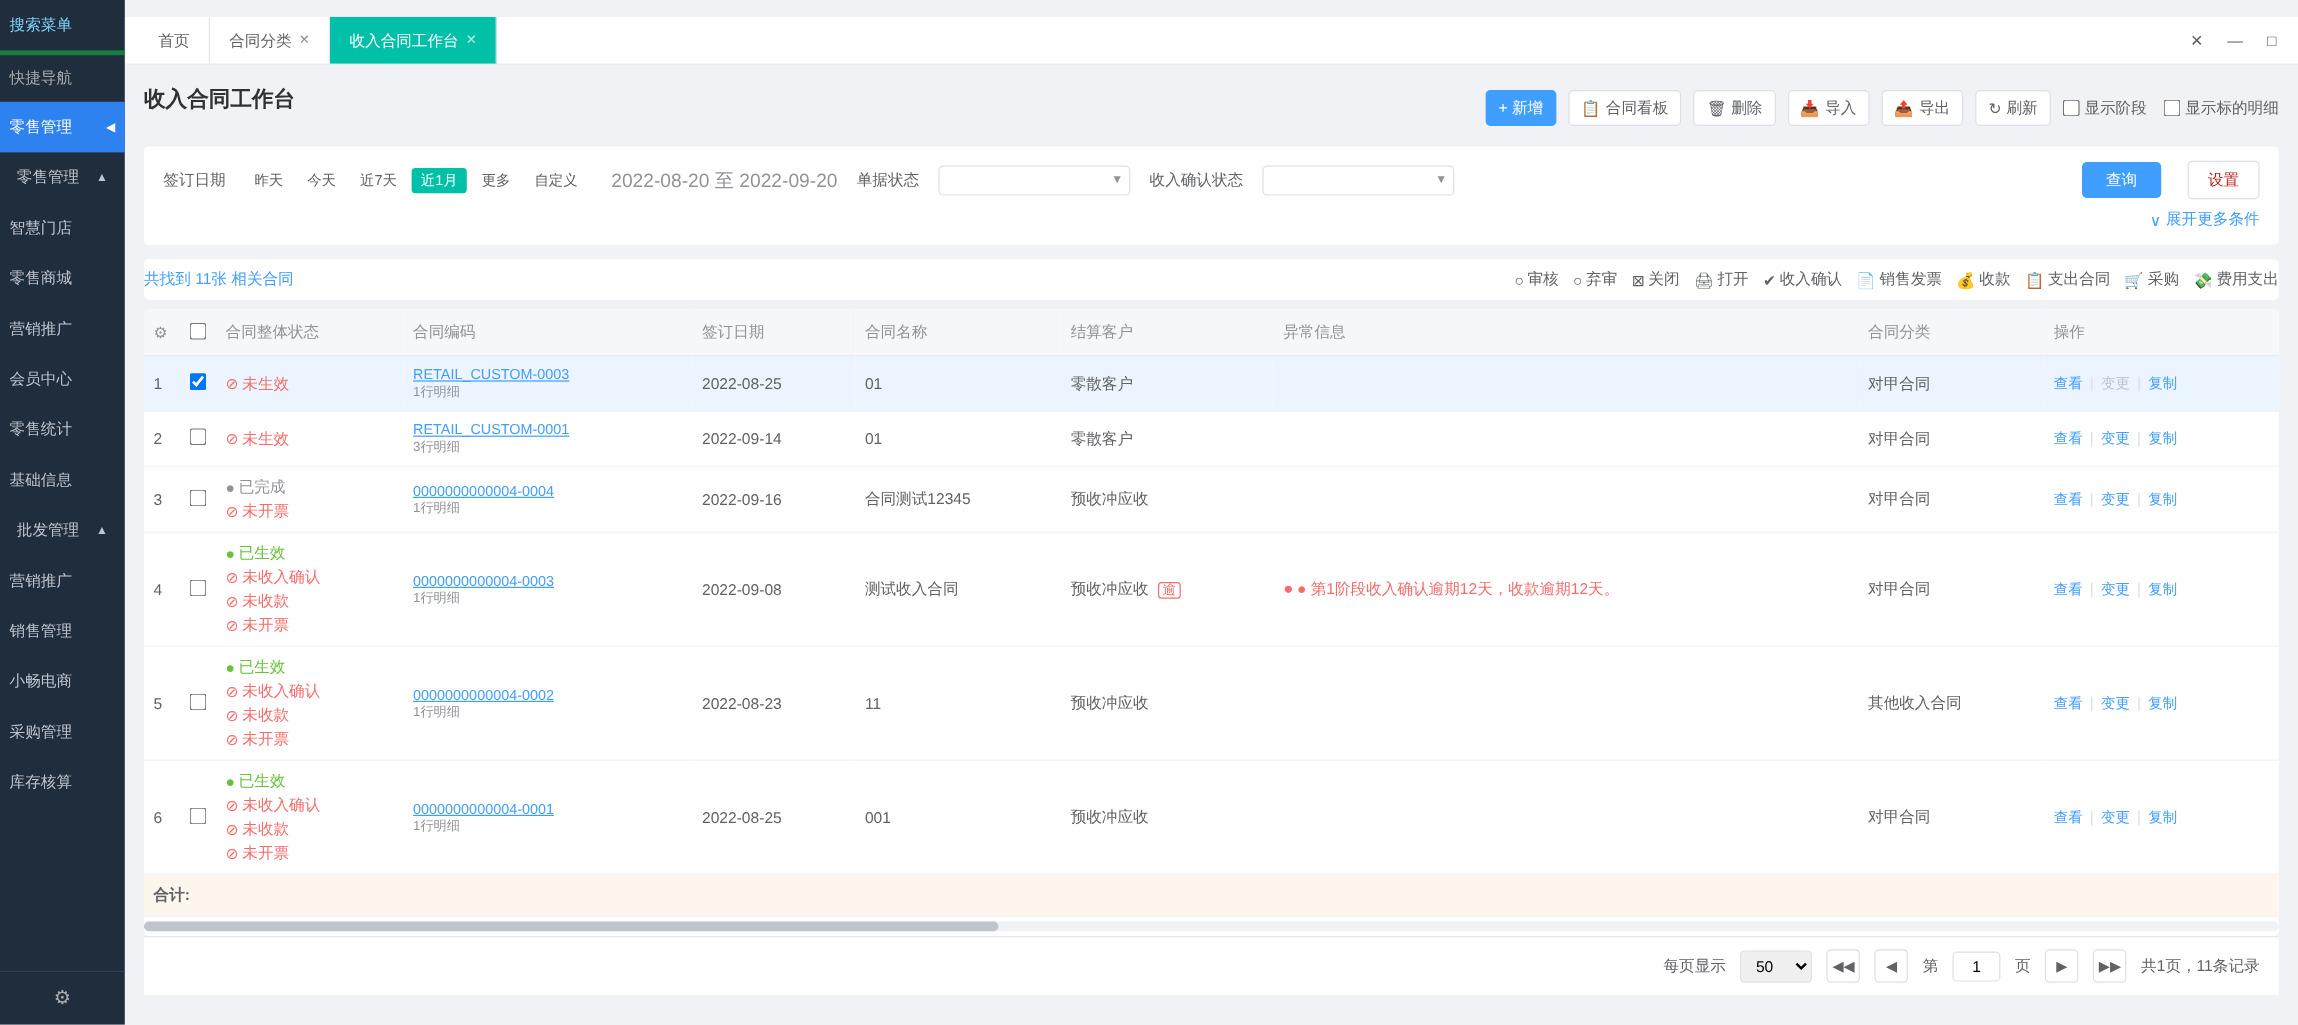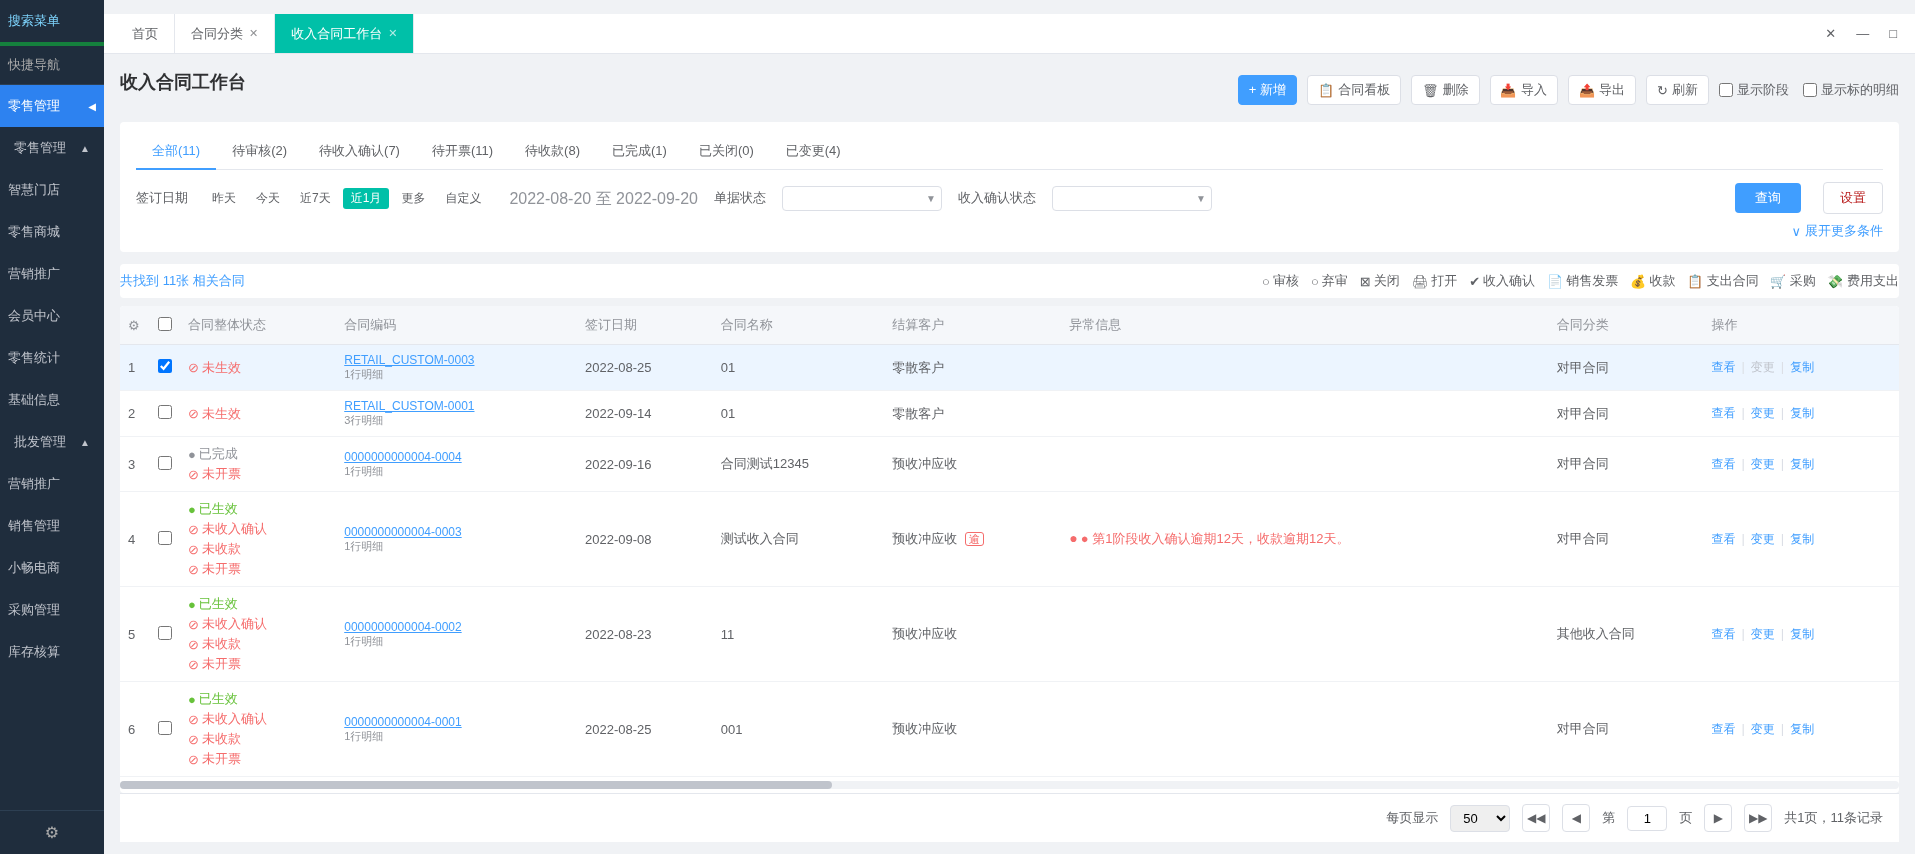--- a/index.html
+++ b/index.html
@@ -213,30 +213,20 @@
           <input type="checkbox" class="checkbox" style="">
           <span>显示阶段</span>
           <input type="checkbox" class="checkbox" style="margin-left: 10px;">
           <span>显示标的明细</span>
         </div>
       </div>
     </div>
 
     <div class="filter-panel">
 
-      <div class="status-tabs">
-        <div class="status-tab active">全部(11)</div>
-        <div class="status-tab">待审核(2)</div>
-        <div class="status-tab">待收入确认(7)</div>
-        <div class="status-tab">待开票(11)</div>
-        <div class="status-tab">待收款(8)</div>
-        <div class="status-tab">已完成(1)</div>
-        <div class="status-tab">已关闭(0)</div>
-        <div class="status-tab">已变更(4)</div>
-      </div>
 
       <div class="filter-row">
         <span class="filter-label">签订日期</span>
         <div class="filter-date-opts">
           <span class="date-opt">昨天</span>
           <span class="date-opt">今天</span>
           <span class="date-opt">近7天</span>
           <span class="date-opt active">近1月</span>
           <span class="date-opt">更多</span>
           <span class="date-opt">自定义</span>
@@ -564,20 +554,24 @@
               <div class="action-btns">
                 <span class="action-link">查看</span>
                 <span class="action-sep">|</span>
                 <span class="action-link">变更</span>
                 <span class="action-sep">|</span>
                 <span class="action-link">复制</span>
               </div>
             </td>
           </tr>
 
+          <tr class="total-row">
+            <td colspan="2">合计:</td>
+            <td colspan="8"></td>
+          </tr>
         </tbody>
       </table>
 
       <div class="scrollbar">
         <div class="scrollbar-inner"></div>
       </div>
     </div>
 
     <div class="pagination-bar">
       <span>每页显示</span>

